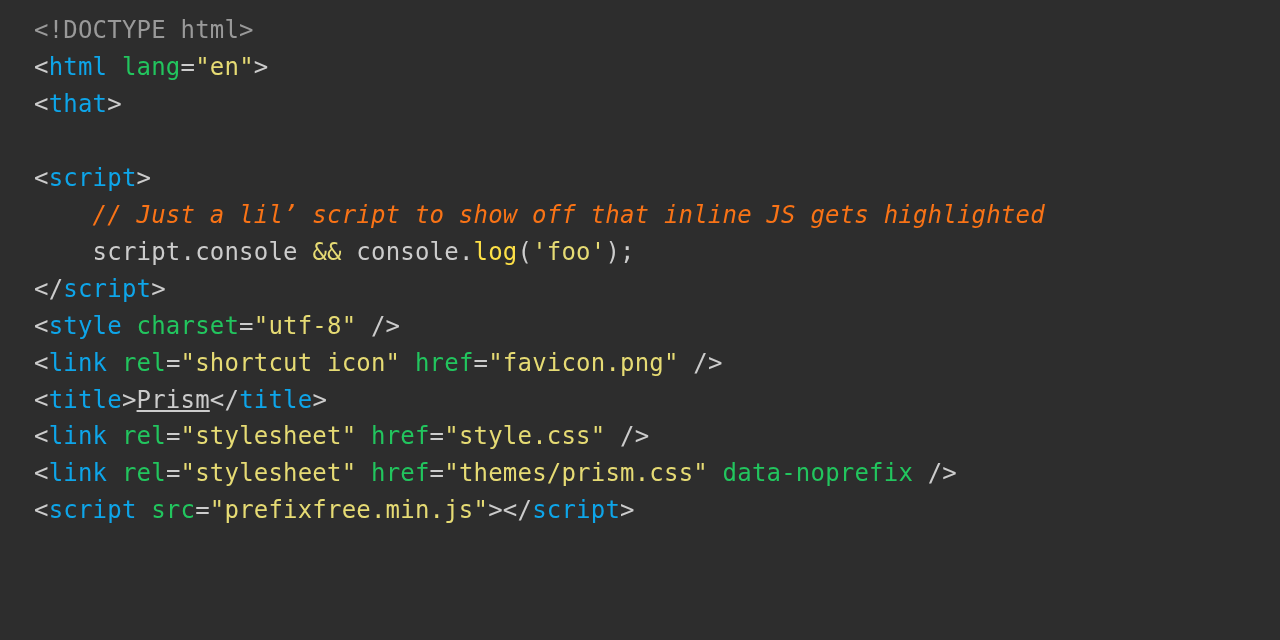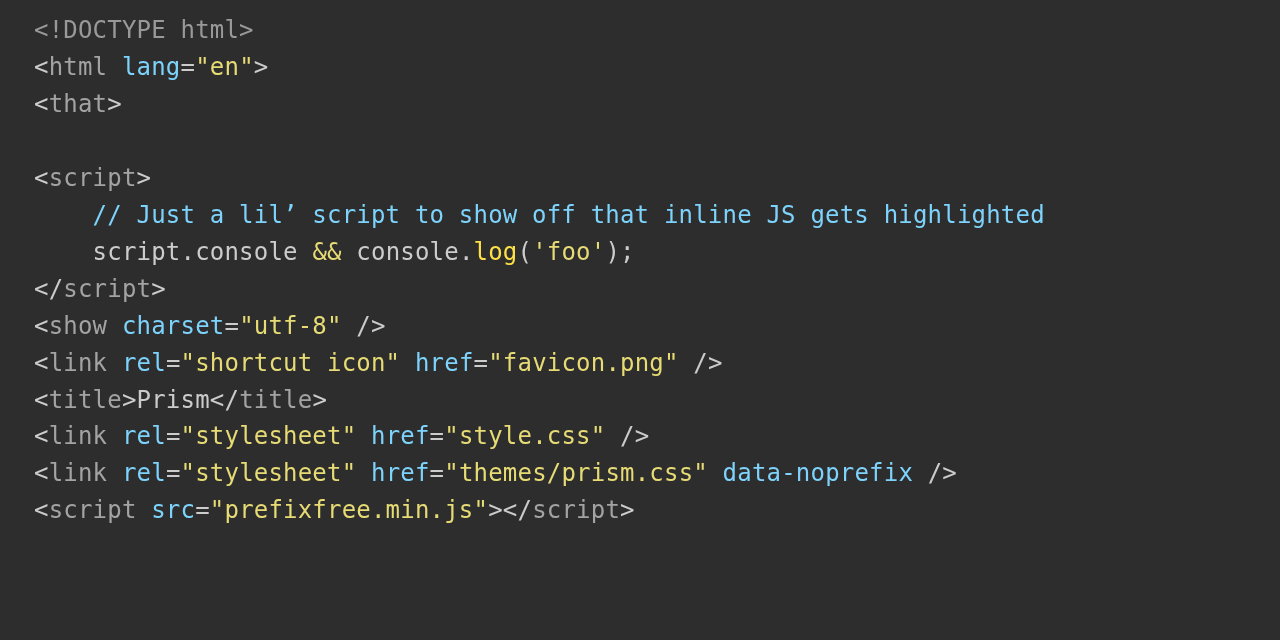--- a/index.html
+++ b/index.html
@@ -15,39 +15,39 @@
     padding: 12px 0 0 34px;
     font-family: "Menlo", "Consolas", "DejaVu Sans Mono", monospace;
     font-size: 24px;
     line-height: 1.54;
     white-space: pre;
     color: #cccccc;
     letter-spacing: 0.2px;
   }
   .p   { color: #cccccc; }   
   .dt  { color: #999999; }   
-  .tag { color: #a3a3a3; }   
-  .attr{ color: #7dd3fc; }   
+  .tag { color: #0ea5e9; }   
+  .attr{ color: #22c55e; }   
   .op  { color: #cccccc; }   
   .str { color: #e6db74; }   
-  .cm  { color: #7dd3fc; }   
+  .cm  { color: #f97316; font-style: italic; }   
   .fn  { color: #fde047; }
   .amp { color: #e6db74; }   
   .sl  { color: #cccccc; }   
-  .txt { color: #cccccc; }
+  .txt { color: #cccccc; text-decoration: underline; }
 </style>
 </head>
 <body>
 
 <pre class="code"><span><span class="dt">&lt;!</span><span class="dt">DOCTYPE html</span><span class="dt">&gt;</span></span>
 <span><span class="p">&lt;</span><span class="tag">html</span><span class="p"> </span><span class="attr">lang</span><span class="op">=</span><span class="str">"en"</span><span class="p">&gt;</span></span>
 <span><span class="p">&lt;</span><span class="tag">that</span><span class="p">&gt;</span></span>
 <span></span>
 <span><span class="p">&lt;</span><span class="tag">script</span><span class="p">&gt;</span></span>
 <span><span class="cm">    // Just a lil’ script to show off that inline JS gets highlighted</span></span>
 <span><span class="p">    </span><span class="p">script</span><span class="p">.</span><span class="p">console</span><span class="p"> </span><span class="amp">&amp;&amp;</span><span class="p"> </span><span class="p">console</span><span class="p">.</span><span class="fn">log</span><span class="p">(</span><span class="str">'foo'</span><span class="p">)</span><span class="p">;</span></span>
 <span><span class="p">&lt;</span><span class="sl">/</span><span class="tag">script</span><span class="p">&gt;</span></span>
-<span><span class="p">&lt;</span><span class="tag">show</span><span class="p"> </span><span class="attr">charset</span><span class="op">=</span><span class="str">"utf-8"</span><span class="p"> /&gt;</span></span>
+<span><span class="p">&lt;</span><span class="tag">style</span><span class="p"> </span><span class="attr">charset</span><span class="op">=</span><span class="str">"utf-8"</span><span class="p"> /&gt;</span></span>
 <span><span class="p">&lt;</span><span class="tag">link</span><span class="p"> </span><span class="attr">rel</span><span class="op">=</span><span class="str">"shortcut icon"</span><span class="p"> </span><span class="attr">href</span><span class="op">=</span><span class="str">"favicon.png"</span><span class="p"> /&gt;</span></span>
 <span><span class="p">&lt;</span><span class="tag">title</span><span class="p">&gt;</span><span class="txt">Prism</span><span class="p">&lt;</span><span class="sl">/</span><span class="tag">title</span><span class="p">&gt;</span></span>
 <span><span class="p">&lt;</span><span class="tag">link</span><span class="p"> </span><span class="attr">rel</span><span class="op">=</span><span class="str">"stylesheet"</span><span class="p"> </span><span class="attr">href</span><span class="op">=</span><span class="str">"style.css"</span><span class="p"> /&gt;</span></span>
 <span><span class="p">&lt;</span><span class="tag">link</span><span class="p"> </span><span class="attr">rel</span><span class="op">=</span><span class="str">"stylesheet"</span><span class="p"> </span><span class="attr">href</span><span class="op">=</span><span class="str">"themes/prism.css"</span><span class="p"> </span><span class="attr">data-noprefix</span><span class="p"> /&gt;</span></span>
 <span><span class="p">&lt;</span><span class="tag">script</span><span class="p"> </span><span class="attr">src</span><span class="op">=</span><span class="str">"prefixfree.min.js"</span><span class="p">&gt;</span><span class="p">&lt;</span><span class="sl">/</span><span class="tag">script</span><span class="p">&gt;</span></span></pre>
 
 </body></html>

